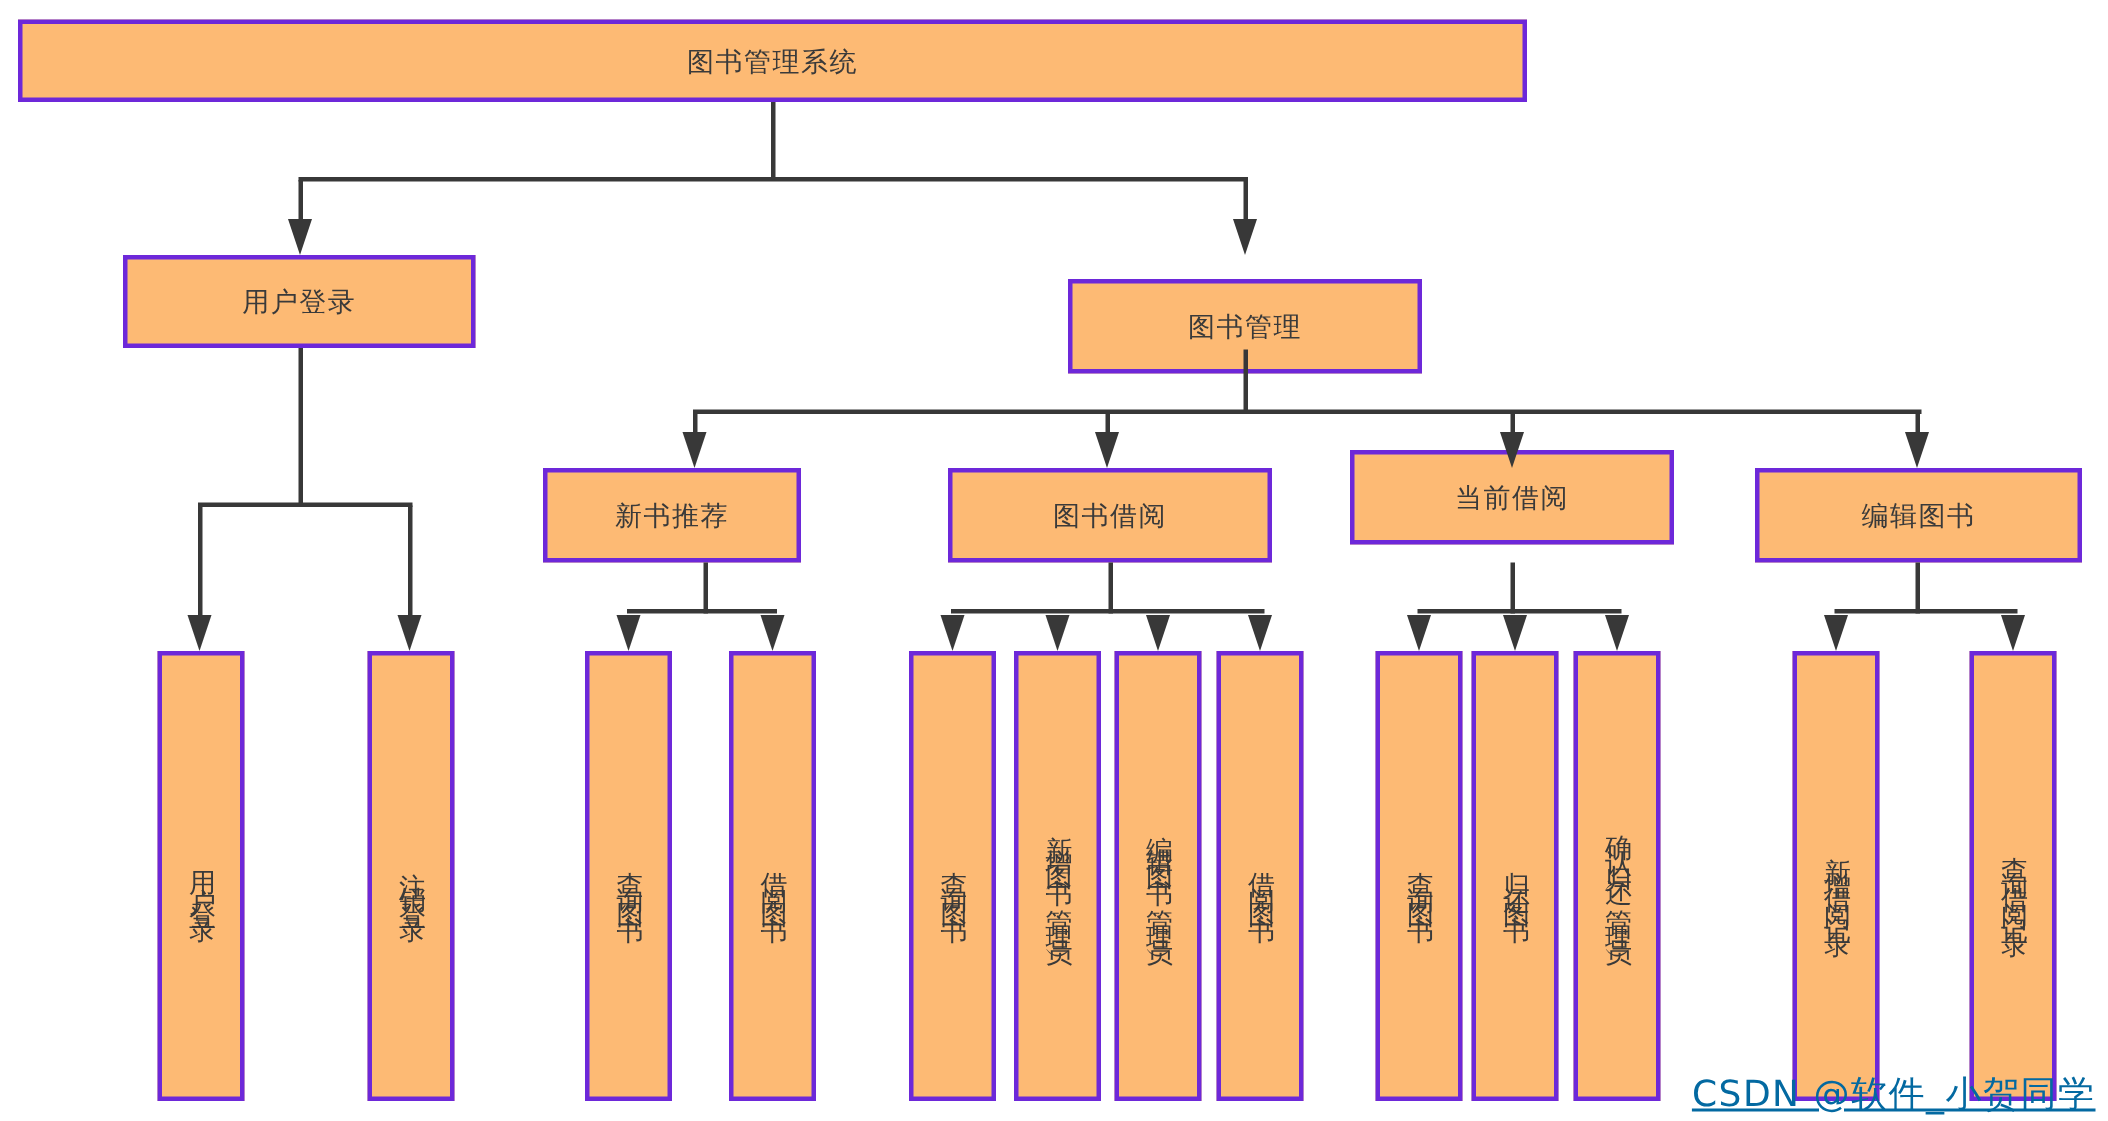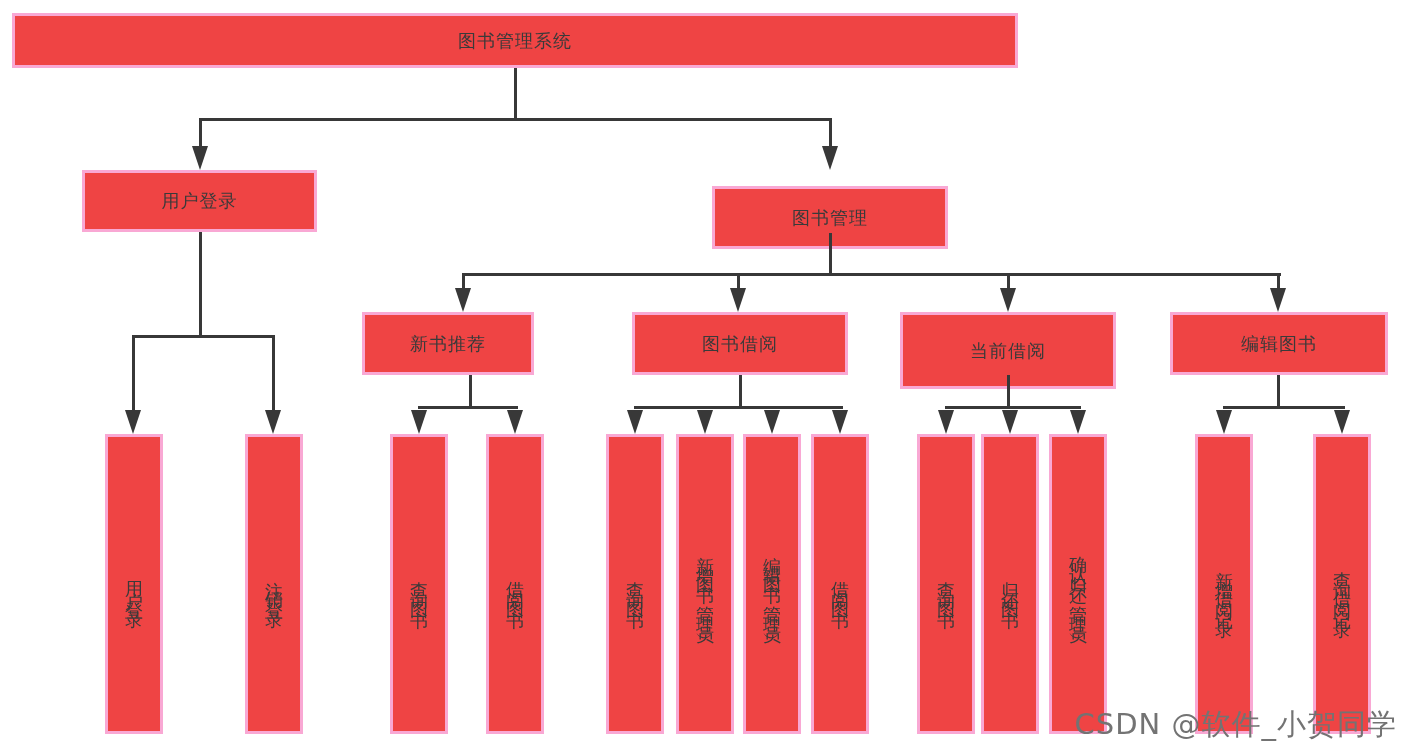--- a/index.html
+++ b/index.html
@@ -6,22 +6,22 @@
   .stage{
     position:relative;
     width:1405px;height:747px;
     background:#ffffff;
     overflow:hidden;
     font-family:"DejaVu Sans","Liberation Sans",sans-serif;
   }
   .box{
     position:absolute;
     box-sizing:border-box;
-    border:3px solid #f9a8d4;
-    background:#ef4444;
+    border:3px solid #6d28d9;
+    background:#fdba74;
     display:flex;
     align-items:center;
     justify-content:center;
     font-size:18px;
     color:#3a3a3a;
     letter-spacing:1px;
     text-align:center;
   }
   .leaf{
     writing-mode:vertical-lr;
@@ -38,43 +38,44 @@
     position:absolute;
     width:0;height:0;
     border-left:8px solid transparent;
     border-right:8px solid transparent;
     border-top:24px solid #383838;
   }
   .watermark{
     position:absolute;
     right:8px;
     bottom:2px;
-    font-size:29px;
-    color:#737373;
+    font-size:24px;
+    color:#0369a1;
     letter-spacing:1px;
     z-index:5;
     white-space:nowrap;
+    text-decoration:underline;
   }
 </style>
 </head>
 <body>
 
 <div class="stage">
 
   <div class="box" style="left:12px;top:13px;width:1006px;height:55px">图书管理系统</div>
 
   <div class="box" style="left:82px;top:170px;width:235px;height:62px">用户登录</div>
 
   <div class="box" style="left:712px;top:186px;width:236px;height:63px">图书管理</div>
 
   <div class="box" style="left:362px;top:312px;width:172px;height:63px">新书推荐</div>
 
   <div class="box" style="left:632px;top:312px;width:216px;height:63px">图书借阅</div>
 
-  <div class="box" style="left:900px;top:312px;width:216px;height:77px">当前借阅</div>
+  <div class="box" style="left:900px;top:300px;width:216px;height:63px">当前借阅</div>
 
   <div class="box" style="left:1170px;top:312px;width:218px;height:63px">编辑图书</div>
 
   <div class="box leaf" style="left:105px;top:434px;width:58px;height:300px">用户登录</div>
   <div class="box leaf" style="left:245px;top:434px;width:58px;height:300px">注销登录</div>
 
   <div class="box leaf" style="left:390px;top:434px;width:58px;height:300px">查询图书</div>
   <div class="box leaf" style="left:486px;top:434px;width:58px;height:300px">借阅图书</div>
 
   <div class="box leaf" style="left:606px;top:434px;width:58px;height:300px">查询图书</div>

